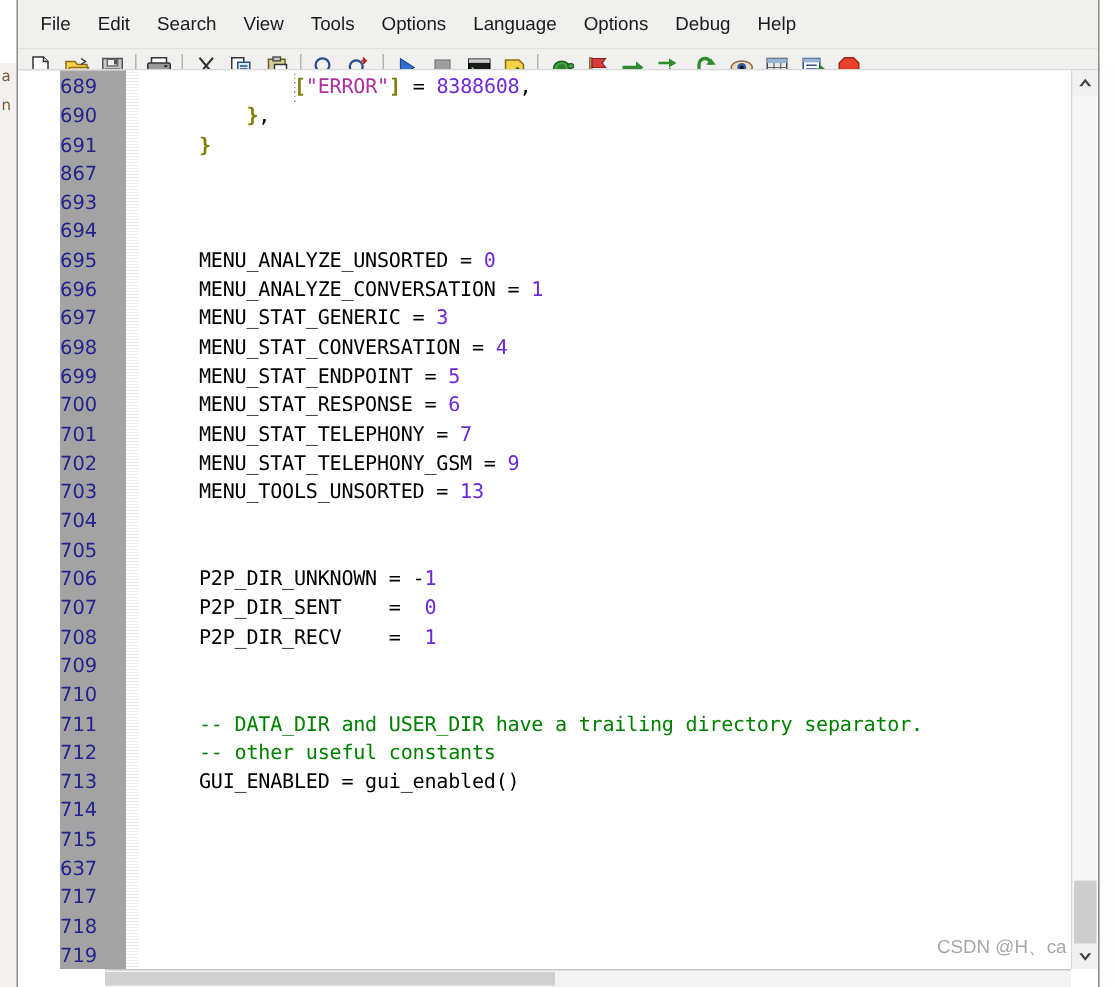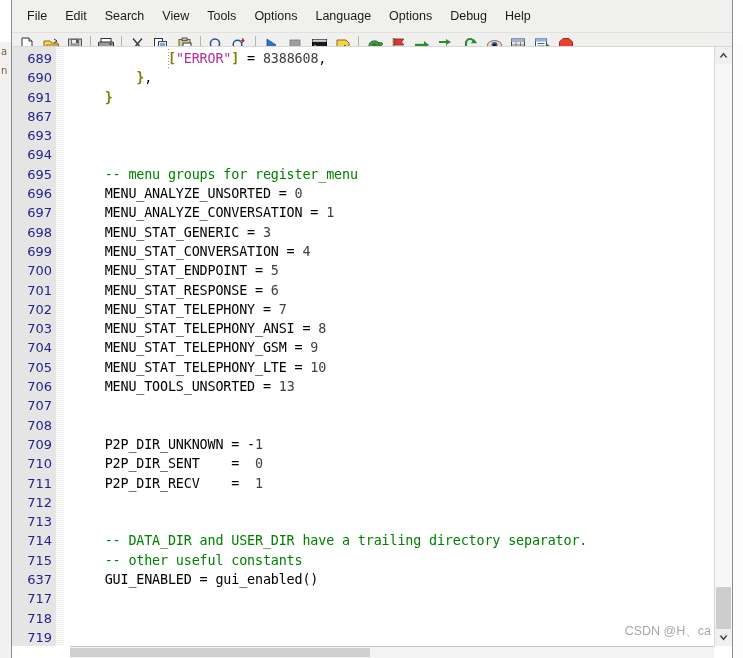--- a/index.html
+++ b/index.html
@@ -123,26 +123,26 @@
     position: absolute;
     left: 0; top: 46px;
     right: 0; bottom: 0;
     display: flex;
     background: #ffffff;
     border-top: 1px solid #d8d8d8;
   }
 
   .gutter {
     width: 44px;
-    background: #e5e5e5;
+    background: #a3a3a3;
     flex: 0 0 44px;
     padding-top: 2px;
     box-sizing: border-box;
-    text-align: right;
-    overflow: hidden;
+    overflow: hidden;
+    margin-left: 28px;
   }
   .gutter .ln {
     height: 19.3px;
     line-height: 19.3px;
     font-family: "DejaVu Sans", sans-serif;
     font-size: 13px;
     color: #23238e;
     padding-right: 4px;
     white-space: nowrap;
   }
@@ -189,21 +189,21 @@
     font-family: "DejaVu Sans Mono", monospace;
     font-size: 13.4px;
     white-space: pre;
     color: #000000;
     letter-spacing: -0.15px;
   }
 
   
   .t-plain   { color: #000000; }
   .t-comment { color: #008000; }
-  .t-number  { color: #404040; }
+  .t-number  { color: #6d28d9; }
   .t-string  { color: #b0309f; }
   .t-brace   { color: #7f7f00; font-weight: bold; }
 
   
   .guide {
     position: absolute;
     width: 1px;
     background: repeating-linear-gradient(
       to bottom,
       #9b9b9b 0px, #9b9b9b 1px,
@@ -595,31 +595,28 @@
       </div>
 
       <div class="code" id="codepane">
         <div class="guide" style="left:99px; top:2px; height:20px;"></div>
       <div class="row"><span class="t-plain">            </span><span class="t-brace">[</span><span class="t-string">"ERROR"</span><span class="t-brace">]</span><span class="t-plain"> = </span><span class="t-number">8388608</span><span class="t-plain">,</span></div>
           <div class="row"><span class="t-plain">        </span><span class="t-brace">}</span><span class="t-plain">,</span></div>
           <div class="row"><span class="t-plain">    </span><span class="t-brace">}</span></div>
           <div class="row">&nbsp;</div>
           <div class="row">&nbsp;</div>
           <div class="row">&nbsp;</div>
-          <div class="row"><span class="t-comment">    -- menu groups for register_menu</span></div>
           <div class="row"><span class="t-plain">    MENU_ANALYZE_UNSORTED = </span><span class="t-number">0</span></div>
           <div class="row"><span class="t-plain">    MENU_ANALYZE_CONVERSATION = </span><span class="t-number">1</span></div>
           <div class="row"><span class="t-plain">    MENU_STAT_GENERIC = </span><span class="t-number">3</span></div>
           <div class="row"><span class="t-plain">    MENU_STAT_CONVERSATION = </span><span class="t-number">4</span></div>
           <div class="row"><span class="t-plain">    MENU_STAT_ENDPOINT = </span><span class="t-number">5</span></div>
           <div class="row"><span class="t-plain">    MENU_STAT_RESPONSE = </span><span class="t-number">6</span></div>
           <div class="row"><span class="t-plain">    MENU_STAT_TELEPHONY = </span><span class="t-number">7</span></div>
-          <div class="row"><span class="t-plain">    MENU_STAT_TELEPHONY_ANSI = </span><span class="t-number">8</span></div>
           <div class="row"><span class="t-plain">    MENU_STAT_TELEPHONY_GSM = </span><span class="t-number">9</span></div>
-          <div class="row"><span class="t-plain">    MENU_STAT_TELEPHONY_LTE = </span><span class="t-number">10</span></div>
           <div class="row"><span class="t-plain">    MENU_TOOLS_UNSORTED = </span><span class="t-number">13</span></div>
           <div class="row">&nbsp;</div>
           <div class="row">&nbsp;</div>
           <div class="row"><span class="t-plain">    P2P_DIR_UNKNOWN = -</span><span class="t-number">1</span></div>
           <div class="row"><span class="t-plain">    P2P_DIR_SENT    =  </span><span class="t-number">0</span></div>
           <div class="row"><span class="t-plain">    P2P_DIR_RECV    =  </span><span class="t-number">1</span></div>
           <div class="row">&nbsp;</div>
           <div class="row">&nbsp;</div>
           <div class="row"><span class="t-comment">    -- DATA_DIR and USER_DIR have a trailing directory separator.</span></div>
           <div class="row"><span class="t-comment">    -- other useful constants</span></div>

